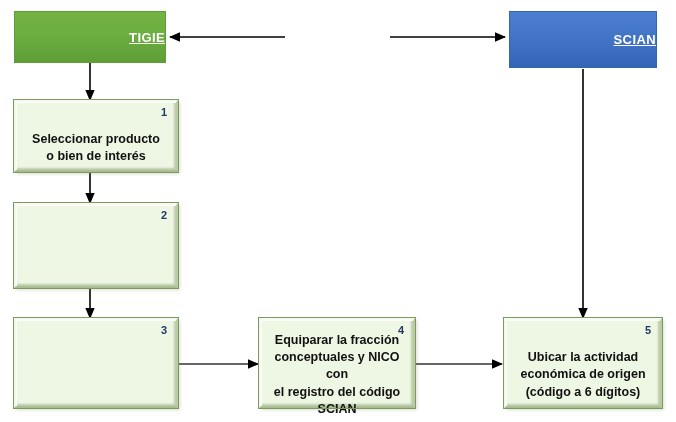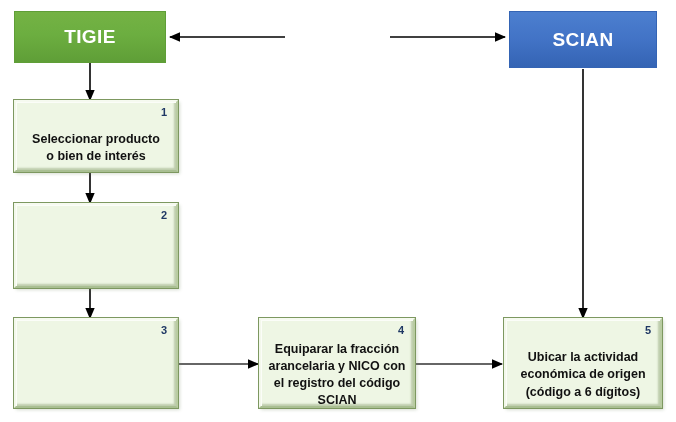--- a/index.html
+++ b/index.html
@@ -15,26 +15,27 @@
     width: 676px;
     height: 422px;
     background: #ffffff;
     overflow: hidden;
   }
   
   .hdr-box {
     position: absolute;
     display: flex;
     align-items: center;
-    justify-content: center;
+    justify-content: flex-end;
     color: #ffffff;
     font-weight: bold;
-    font-size: 19px;
+    font-size: 13px;
     letter-spacing: 0.4px;
     box-sizing: border-box;
+    text-decoration: underline;
   }
   #box-tigie {
     left: 14px;
     top: 11px;
     width: 152px;
     height: 52px;
     background: linear-gradient(180deg, #74B244 0%, #6CAE40 45%, #5F9E37 100%);
     border: 1px solid #5F9E37;
   }
   #box-scian {
@@ -153,21 +154,21 @@
     <span class="proc-num">2</span>
   </div>
 
   <div class="proc-box" id="box-step-3" style="left:14px; top:318px; width:164px; height:90px;">
     <span class="proc-num">3</span>
   </div>
 
   <div class="proc-box" id="box-step-4" style="left:259px; top:318px; width:156px; height:90px;">
     <span class="proc-num">4</span>
     <span class="proc-text">Equiparar la fracción
-arancelaria y NICO con
+conceptuales y NICO con
 el registro del código
 SCIAN</span>
   </div>
 
   <div class="proc-box" id="box-step-5" style="left:504px; top:318px; width:158px; height:90px;">
     <span class="proc-num">5</span>
     <span class="proc-text">Ubicar la actividad
 económica de origen
 (código a 6 dígitos)</span>
   </div>

